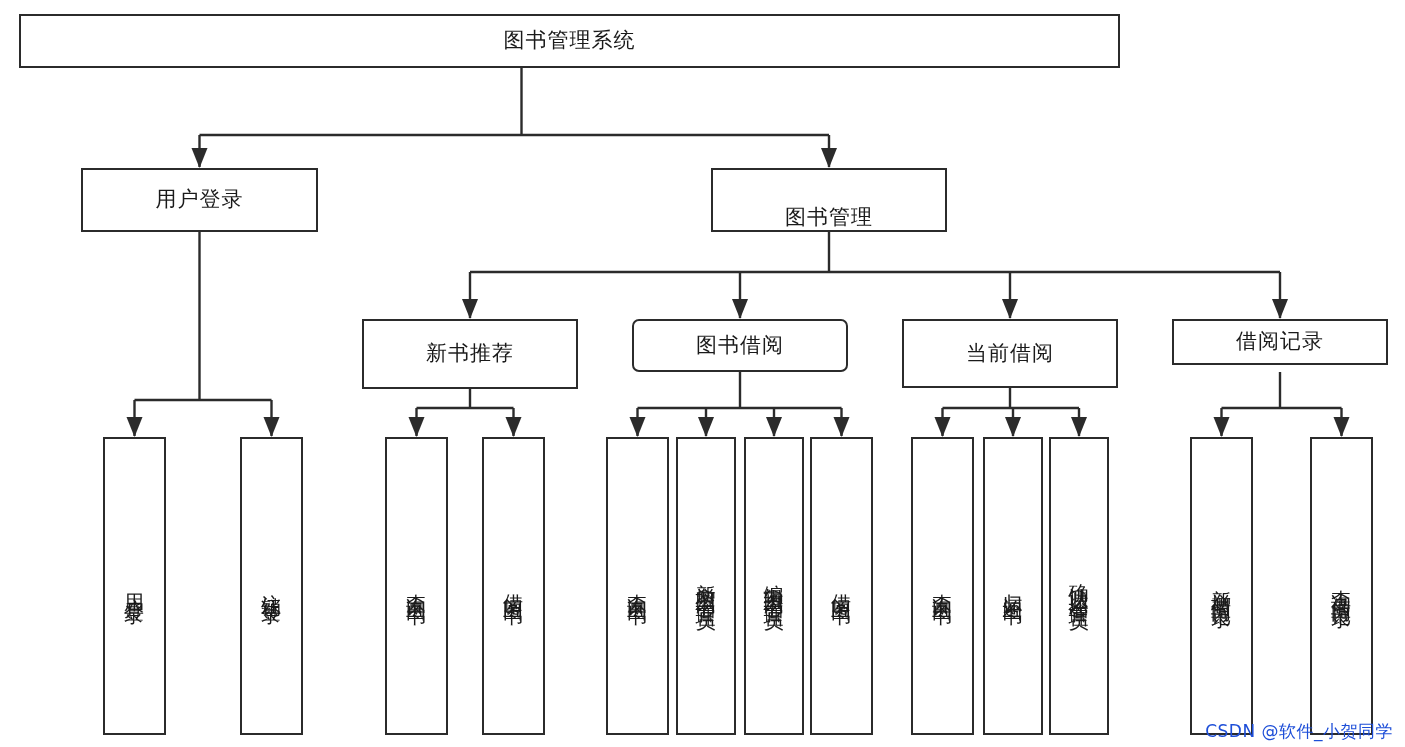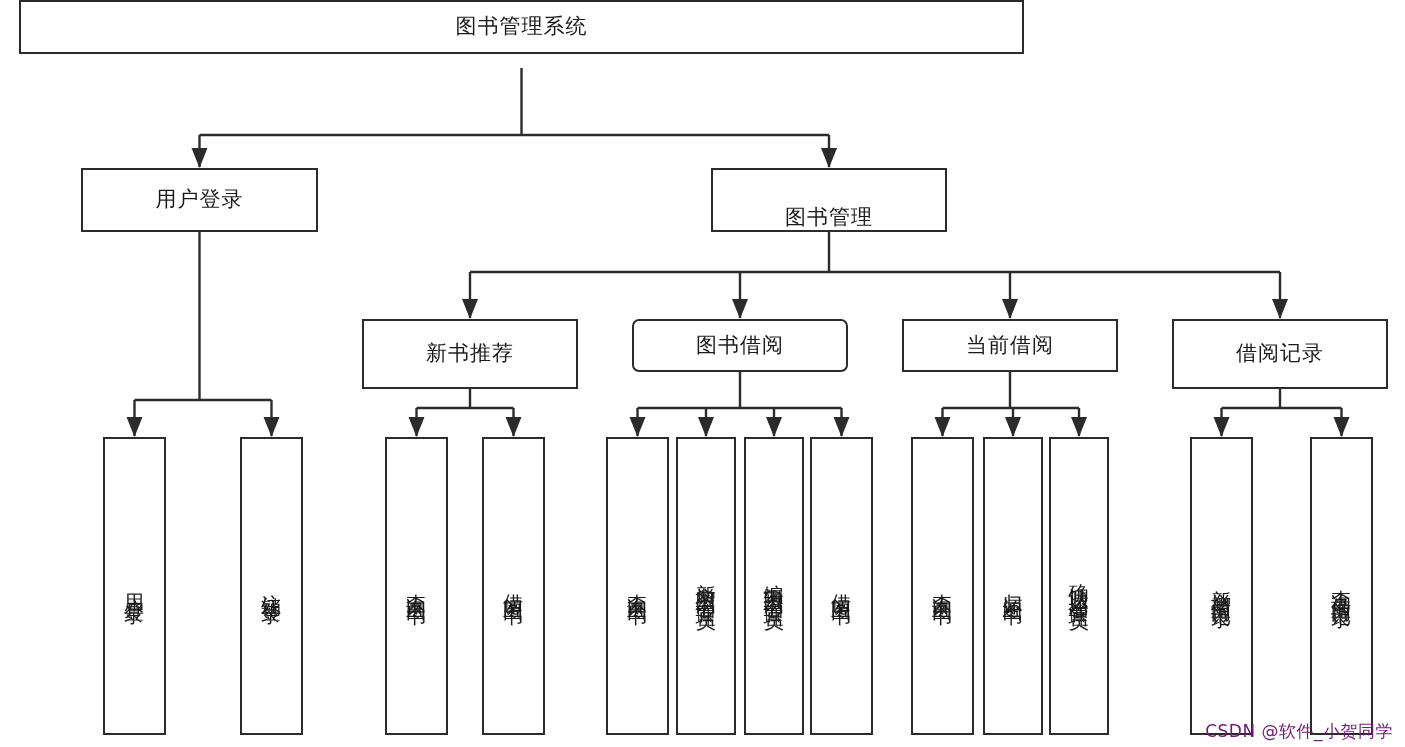--- a/index.html
+++ b/index.html
@@ -64,21 +64,21 @@
     fill: none;
   }
   .arrowhead {
     fill: #2b2b2b;
   }
   #watermark {
     position: absolute;
     right: 12px;
     bottom: 4px;
     font-size: 17px;
-    color: #701a75;
+    color: #1d4ed8;
     letter-spacing: 0.5px;
     white-space: nowrap;
   }
 </style>
 </head>
 <body>
 
 <div id="canvas">
 
   <svg id="wires" viewBox="0 0 1405 747">
@@ -132,42 +132,42 @@
         <polygon points="1071,417 1087,417 1079,437" class="arrowhead"></polygon>
         <line x1="1280" y1="372" x2="1280" y2="408" class="wire"></line>
         <line x1="1221.5" y1="408" x2="1341.5" y2="408" class="wire"></line>
         <line x1="1221.5" y1="408" x2="1221.5" y2="436" class="wire"></line>
         <polygon points="1213.5,417 1229.5,417 1221.5,437" class="arrowhead"></polygon>
         <line x1="1341.5" y1="408" x2="1341.5" y2="436" class="wire"></line>
         <polygon points="1333.5,417 1349.5,417 1341.5,437" class="arrowhead"></polygon>
       </g>
   </svg>
 
-  <div class="node horiz title-node" id="node-title" style="left: 19px; top: 0; width: 1005px; height: 54px;">
+  <div class="node horiz title-node" id="node-title" style="left: 19px; top: 14px; width: 1101px; height: 54px;">
     <span>图书管理系统</span>
   </div>
 
   <div class="node horiz" id="node-l2-0" style="left: 81px; top: 168px; width: 237px; height: 64px;">
     <span>用户登录</span>
   </div>
 
   <div class="node horiz" id="node-l2-1" style="left: 711px; top: 168px; width: 236px; height: 64px; align-items: flex-end;">
     <span>图书管理</span>
   </div>
 
   <div class="node horiz" id="node-l3-0" style="left: 362px; top: 319px; width: 216px; height: 70px;">
     <span>新书推荐</span>
   </div>
   <div class="node horiz" id="node-l3-1" style="left: 632px; top: 319px; width: 216px; height: 53px; border-radius: 7px;">
     <span>图书借阅</span>
   </div>
-  <div class="node horiz" id="node-l3-2" style="left: 902px; top: 319px; width: 216px; height: 53px;">
+  <div class="node horiz" id="node-l3-2" style="left: 902px; top: 319px; width: 216px; height: 69px;">
     <span>当前借阅</span>
   </div>
-  <div class="node horiz" id="node-l3-3" style="left: 1172px; top: 319px; width: 216px; height: 70px;">
+  <div class="node horiz" id="node-l3-3" style="left: 1172px; top: 319px; width: 216px; height: 46px;">
     <span>借阅记录</span>
   </div>
 
   <div class="node vert" id="leaf-0" style="left: 103px; top: 437px; width: 63px; height: 298px;">
     <span class="vtext">用户登录</span>
   </div>
   <div class="node vert" id="leaf-1" style="left: 240px; top: 437px; width: 63px; height: 298px;">
     <span class="vtext">注销登录</span>
   </div>
   <div class="node vert" id="leaf-2" style="left: 385px; top: 437px; width: 63px; height: 298px;">

